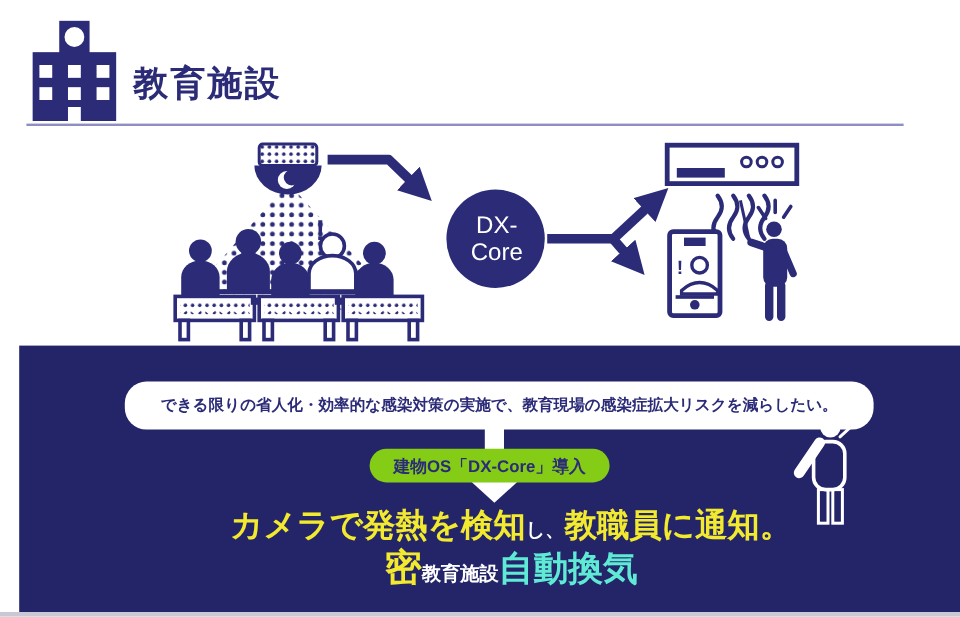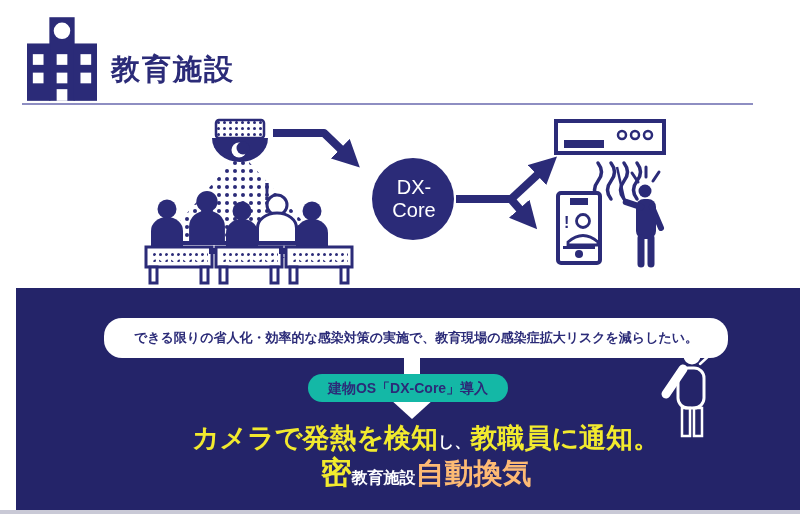--- a/index.html
+++ b/index.html
@@ -35,30 +35,30 @@
   .down-arrow-stem{
     position:absolute; left:388px; top:66px; width:16px; height:46px; background:#ffffff;
   }
   .down-arrow-head{
     position:absolute; left:374px; top:111px; width:0; height:0;
     border-left:22px solid transparent; border-right:22px solid transparent;
     border-top:20px solid #ffffff;
   }
   .pill{
     position:absolute; left:292px; top:86px; width:200px; height:28px;
-    background:#14b8a6; border-radius:14px; color:#2b2b78; font-weight:bold;
+    background:#84cc16; border-radius:14px; color:#2b2b78; font-weight:bold;
     font-size:14px; line-height:28px; text-align:center; white-space:nowrap;
   }
   .wisher{ position:absolute; left:640px; top:50px; width:75px; height:105px; }
   .headline{ position:absolute; left:0; top:134px; width:800px; text-align:center; line-height:1.2; }
   .headline .row{ white-space:nowrap;padding-left:20px; }
   .hl-big{ color:#f2ea2e; font-weight:bold; font-size:27px; }
   .hl-small{ color:#ffffff; font-weight:bold; font-size:16px; }
   .hl-dense{ color:#f2ea2e; font-weight:bold; font-size:31px; }
-  .hl-big2{ color:#fdba74; font-weight:bold; font-size:29px;margin-top:14px; }
+  .hl-big2{ color:#5eead4; font-weight:bold; font-size:29px;margin-top:14px; }
   .bottom-strip{
     position:absolute; left:0; bottom:0; width:800px; height:4px; background:#c9c9d6;
   }
 </style>
 </head>
 <body>
 
 <div class="canvas">
 
   <svg class="hdr-icon" viewBox="0 0 72 88">

